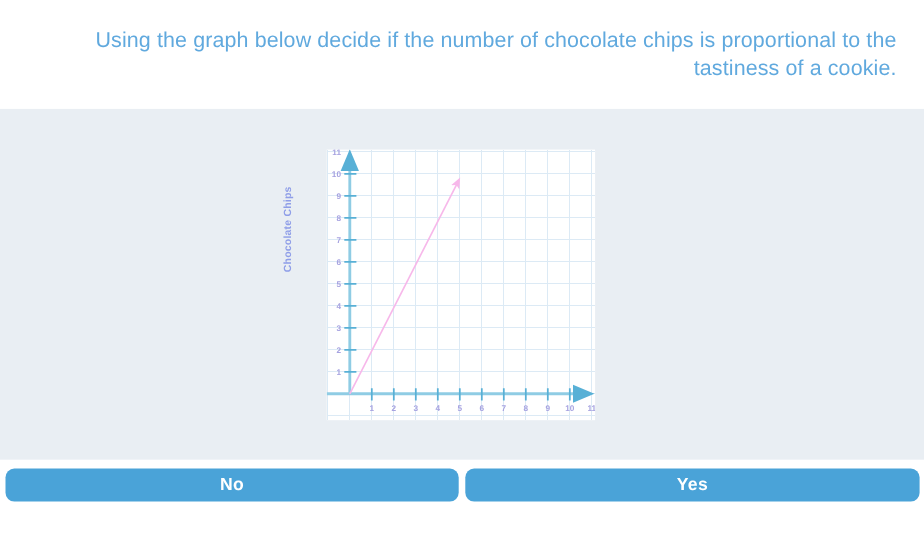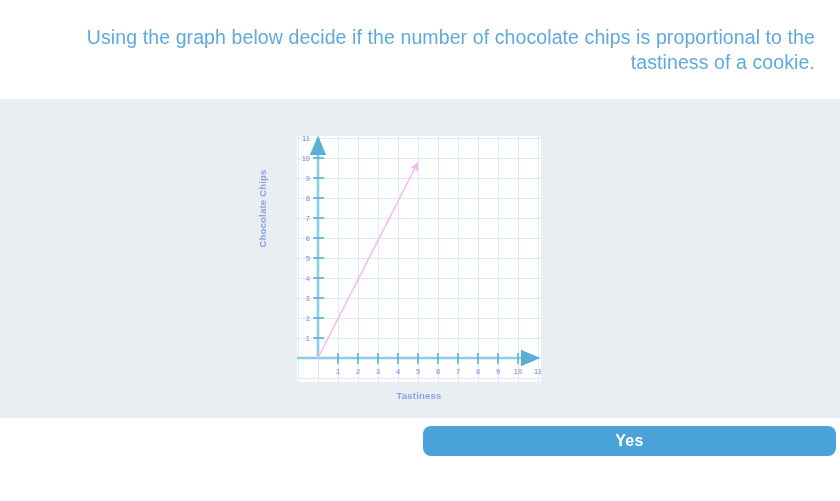--- a/index.html
+++ b/index.html
@@ -253,20 +253,20 @@
           <text class="tick-label" x="221" y="238" text-anchor="middle">10</text>
           <text class="tick-label" x="241" y="238" text-anchor="middle">11</text>
         </g>
 
         <g>
           <line x1="21" y1="222" x2="119" y2="30" stroke="#f7b8ea" stroke-width="1.5" marker-end="url(#pink-arrow)"></line>
         </g>
       </svg>
     </div>
 
-    <div id="x-axis-title">Tastiness</div>
 
   </div>
 </div>
 
 <div id="answers">
+  <button class="answer-button" id="answer-no">No</button>
   <button class="answer-button" id="answer-yes">Yes</button>
 </div>
 
 </body></html>

